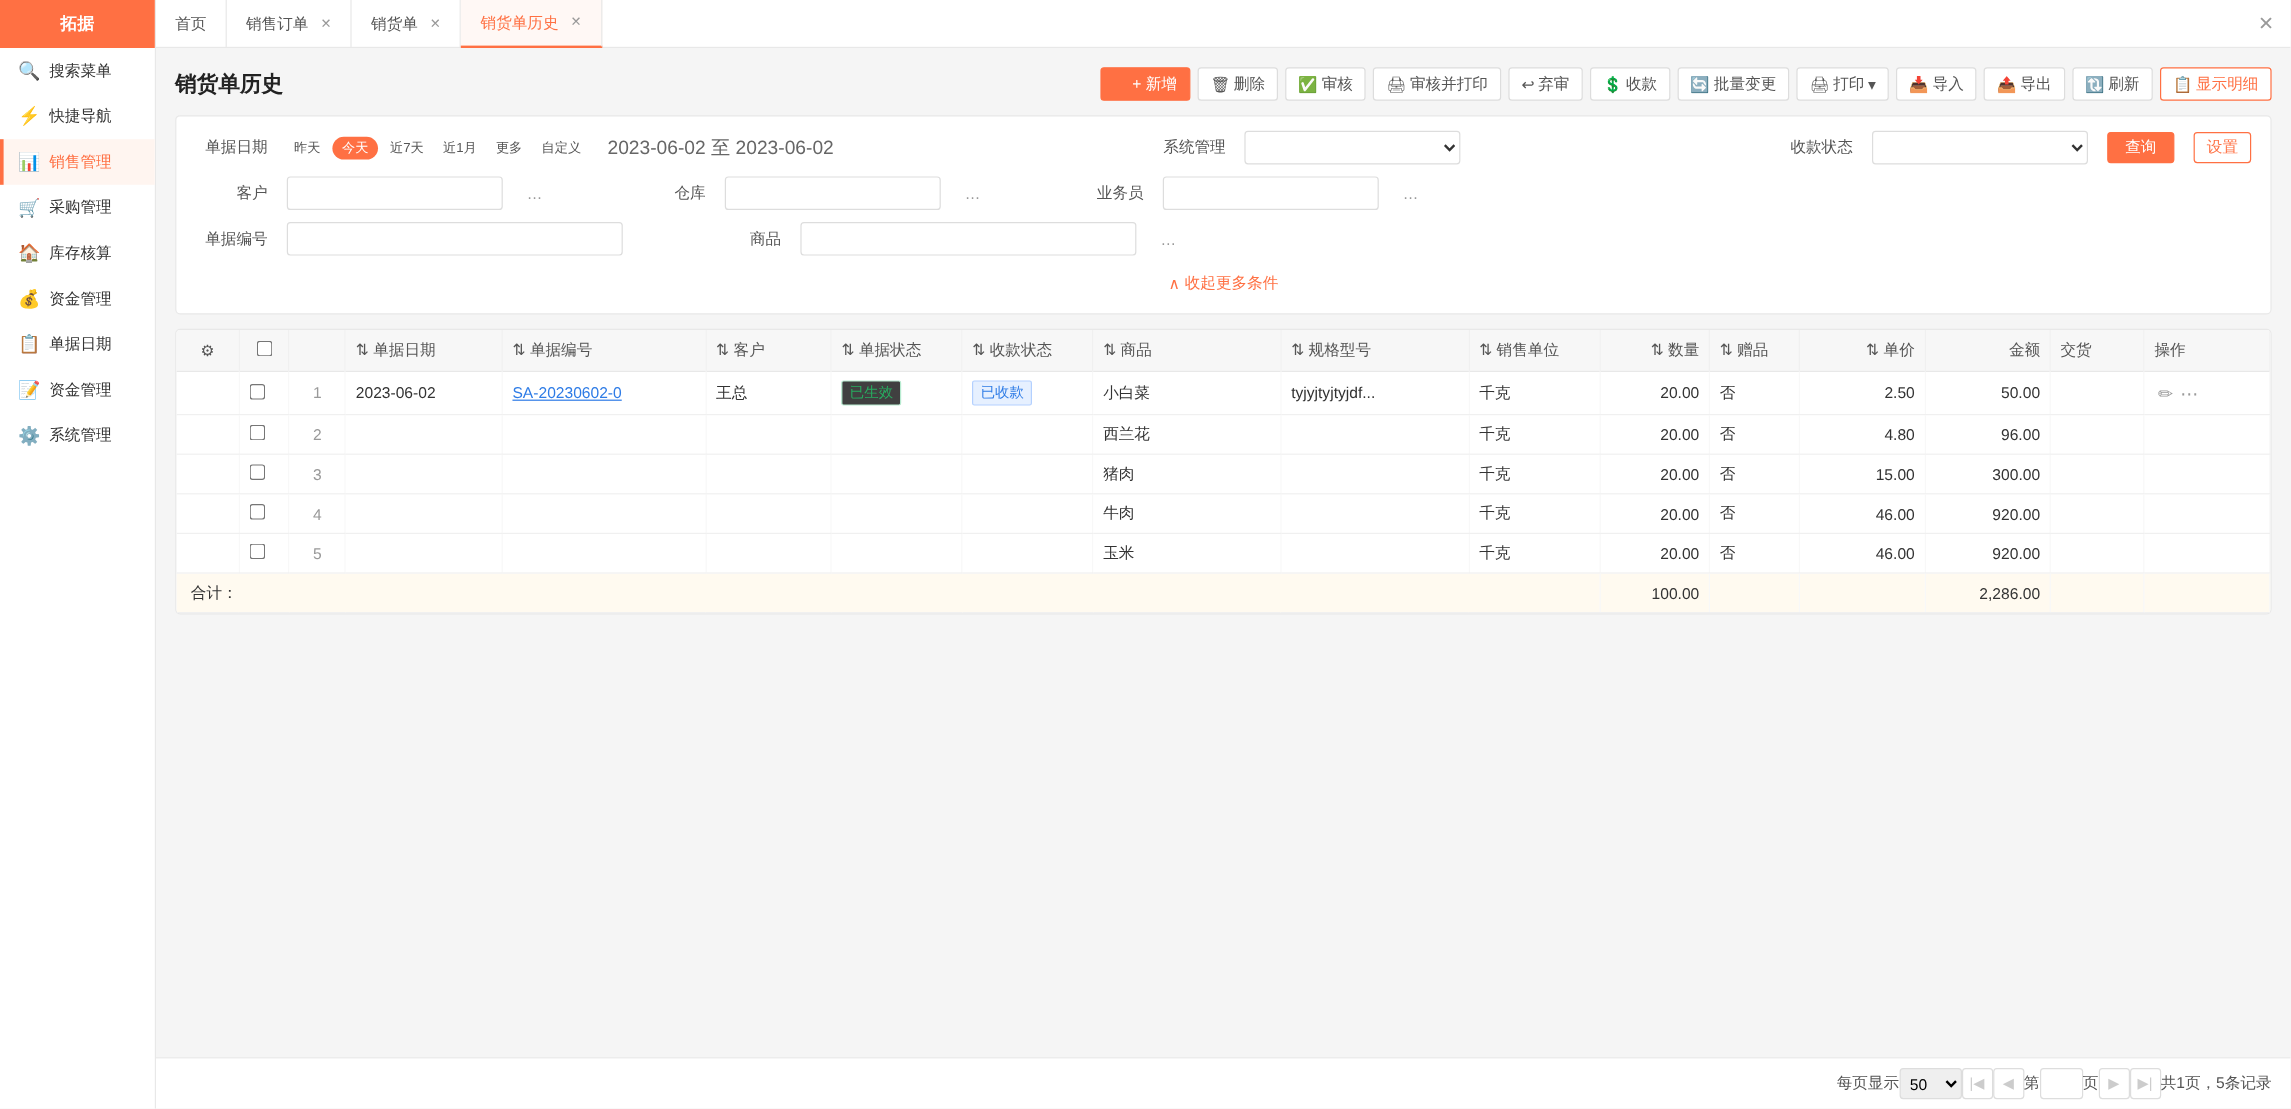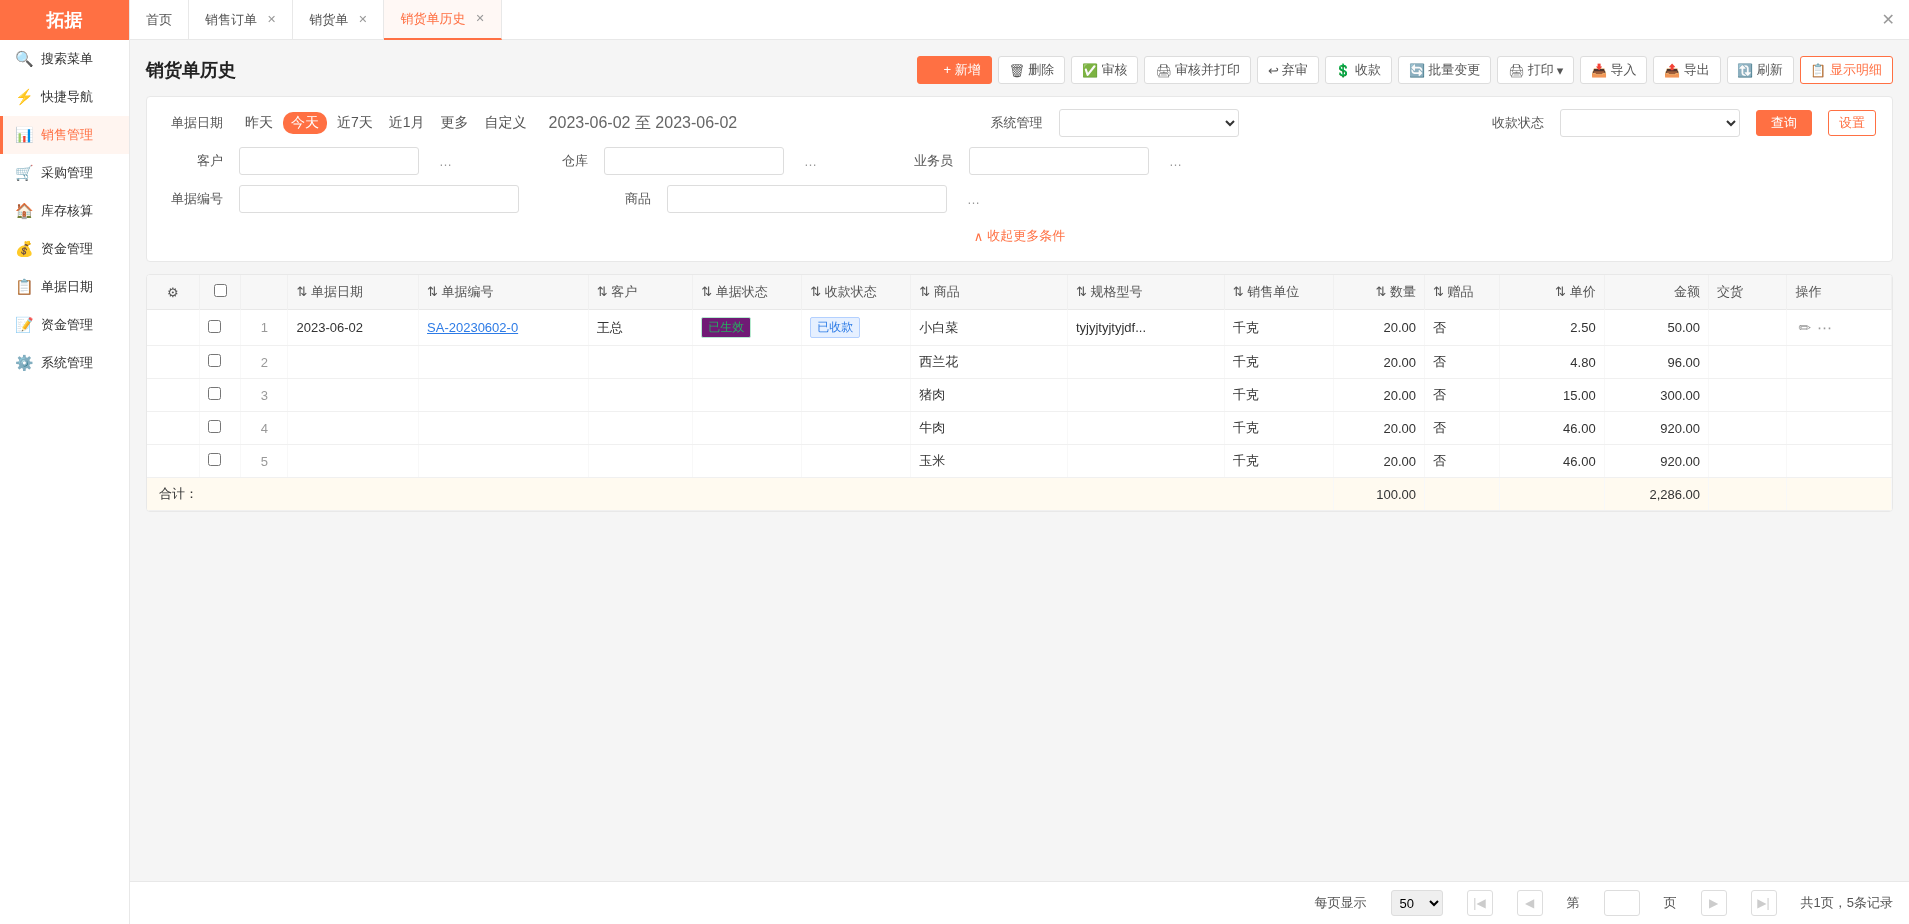--- a/index.html
+++ b/index.html
@@ -14,21 +14,21 @@
       flex-direction: column;
       flex-shrink: 0;
     }
     .sidebar-logo {
       height: 40px;
       background: #ff7043;
       display: flex;
       align-items: center;
       justify-content: center;
       color: #fff;
-      font-size: 18px;
+      font-size: 14px;
       font-weight: bold;
     }
     .sidebar-item {
       display: flex;
       align-items: center;
       padding: 10px 12px;
       cursor: pointer;
       color: #333;
       gap: 8px;
       border-left: 3px solid transparent;
@@ -152,21 +152,21 @@
       outline: none;
       cursor: pointer;
     }
     .filter-dots { color: #999; cursor: pointer; padding: 0 4px; }
     .date-quick { display: flex; align-items: center; gap: 4px; }
     .date-quick-btn {
       padding: 2px 6px;
       border-radius: 3px;
       cursor: pointer;
       color: #555;
-      font-size: 14px;
+      font-size: 11px;
     }
     .date-quick-btn.active {
       background: #ff7043;
       color: #fff;
       border-radius: 10px;
       padding: 2px 8px;
     }
     .date-range {
       font-size: 16px;
       color: #666;
@@ -212,39 +212,39 @@
       border-bottom: 1px solid #f0f0f0;
       border-right: 1px solid #f8f8f8;
       white-space: nowrap;
     }
     .badge {
       display: inline-block;
       padding: 1px 6px;
       border-radius: 2px;
       font-size: 12px;
     }
-    .badge-green { background: #701a75; color: #27ae60; border: 1px solid #b7ebd0; text-align: center; }
+    .badge-green { background: #404040; color: #27ae60; border: 1px solid #b7ebd0; text-align: center; }
     .badge-blue { background: #e6f0ff; color: #2d7be6; border: 1px solid #b3d0ff; }
     .link-btn { color: #2d7be6; cursor: pointer; text-decoration: underline; }
     .action-btn {
       color: #999;
       cursor: pointer;
       font-size: 15px;
       padding: 0 3px;
     }
 
     
     .pagination-bar {
       display: flex;
       align-items: center;
       justify-content: flex-end;
       padding: 8px 16px;
       background: #fff;
       border-top: 1px solid #e8e8e8;
-      gap: 24px;
+      gap: 0;
       flex-shrink: 0;
     }
     .page-size-label { color: #555; }
     .page-size-select {
       border: 1px solid #ddd;
       border-radius: 3px;
       padding: 2px 4px;
       height: 26px;
       outline: none;
       cursor: pointer;

